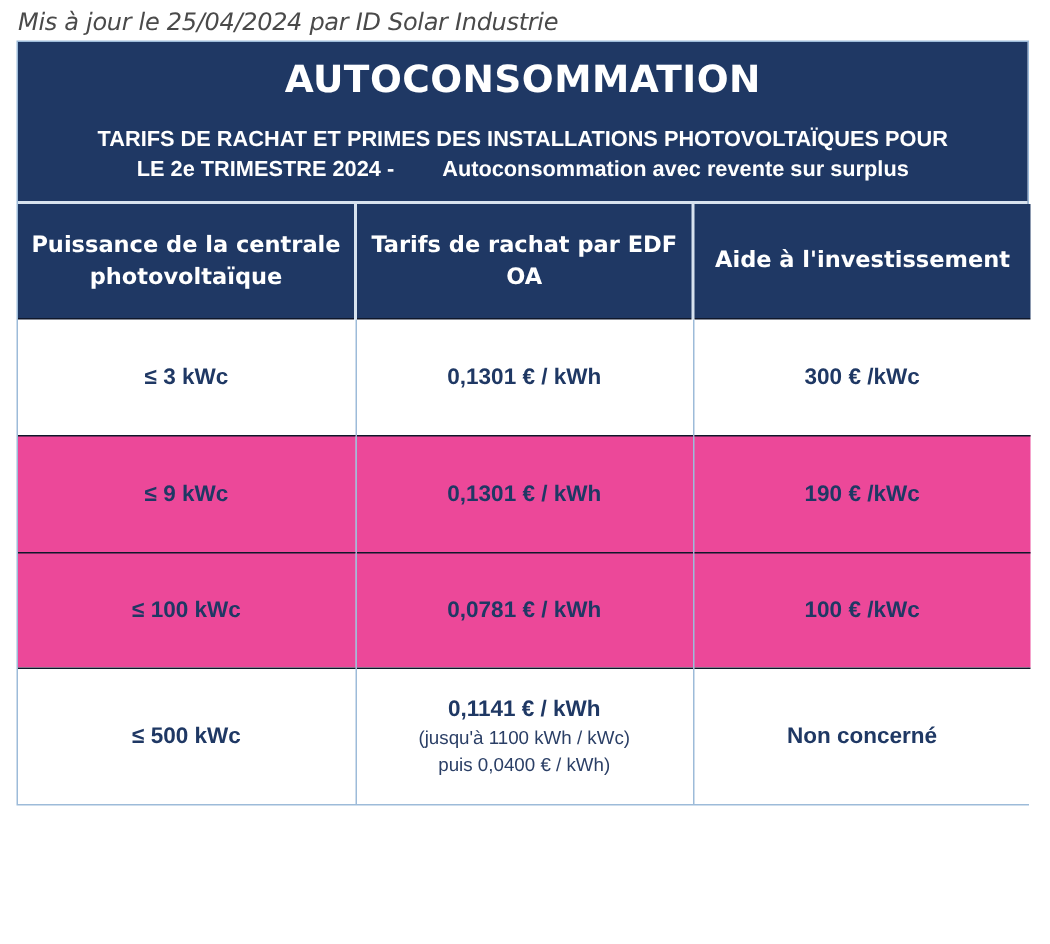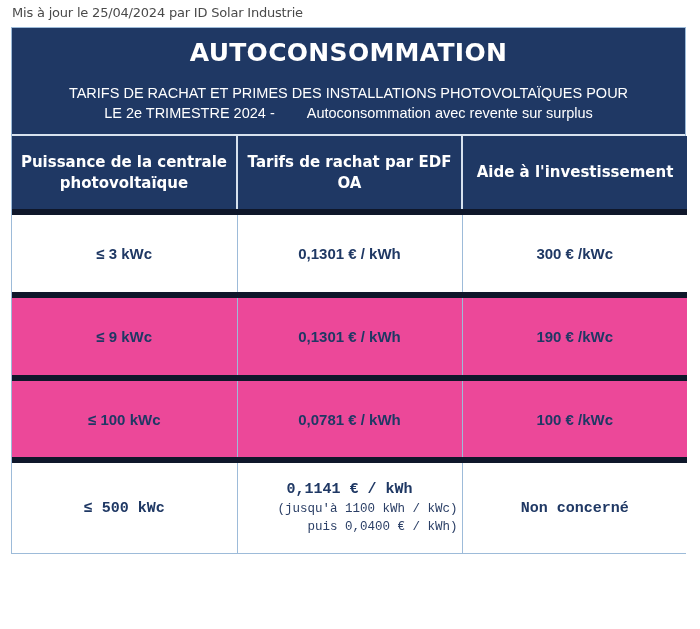--- a/index.html
+++ b/index.html
@@ -12,21 +12,22 @@
     height: 629px;
     position: relative;
     overflow: hidden;
     font-family: "DejaVu Sans", sans-serif;
   }
   .updated {
     position: absolute;
     left: 12px;
     top: 5px;
     font-family: "DejaVu Sans", sans-serif;
-    font-size: 13px;
+    font-style: italic;
+    font-size: 16px;
     color: #4a4a4a;
     letter-spacing: -0.2px;
   }
   .sheet {
     position: absolute;
     left: 11px;
     top: 27px;
     width: 675px;
     border: 1px solid #9dbbd9;
     box-sizing: border-box;
@@ -47,24 +48,24 @@
     letter-spacing: 0.3px;
     line-height: 32px;
   }
   .title-sub {
     margin-top: 14px;
     font-family: "Liberation Sans", sans-serif;
     font-size: 14.5px;
     line-height: 20px;
   }
   .title-sub .b {
-    font-weight: normal;
+    font-weight: bold;
   }
   .title-sub .n {
-    font-weight: normal;
+    font-weight: bold;
     margin-left: 28px;
   }
   table {
     border-collapse: collapse;
     width: 100%;
     table-layout: fixed;
   }
   col.c1 { width: 225px; }
   col.c2 { width: 225px; }
   col.c3 { width: 225px; }
@@ -86,47 +87,46 @@
     border-right: none;
     margin-left: 32px;
   }
   tbody td {
     text-align: center;
     vertical-align: middle;
     color: #1f3864;
     font-family: "Liberation Sans", sans-serif;
     font-weight: bold;
     font-size: 15px;
-    border-top: 6px solid #0f172a;
+    border-top: 1px solid #0f172a;
     border-right: 1px solid #9dbbd9;
     padding: 0 4px;
   }
   tbody td:last-child {
     border-right: none;
   }
   tbody tr.odd td { background: #ffffff; }
   tbody tr.even td { background: #ec4899; }
   tbody tr.h1 td { height: 77px; }
   tbody tr.h2 td { height: 77px; }
   tbody tr.h3 td { height: 76px; }
   tbody tr.h4 td { height: 76px; }
-  tbody tr.h5 td { height: 90px; font-family: Liberation Mono, monospace; }
+  tbody tr.h5 td { height: 90px; }
   .main-val {
     display: block;
     font-weight: bold;
     font-size: 15px;
     line-height: 20px;
   }
   .note {
     display: block;
     font-weight: normal;
     font-size: 12.5px;
     line-height: 18px;
     color: #2b3f66;
-    text-align: right;
   }
 </style>
 </head>
 <body>
 
 <div class="updated">Mis à jour le 25/04/2024 par ID Solar Industrie</div>
 
 <div class="sheet">
   <div class="title-band">
     <div class="title-main">AUTOCONSOMMATION</div>

